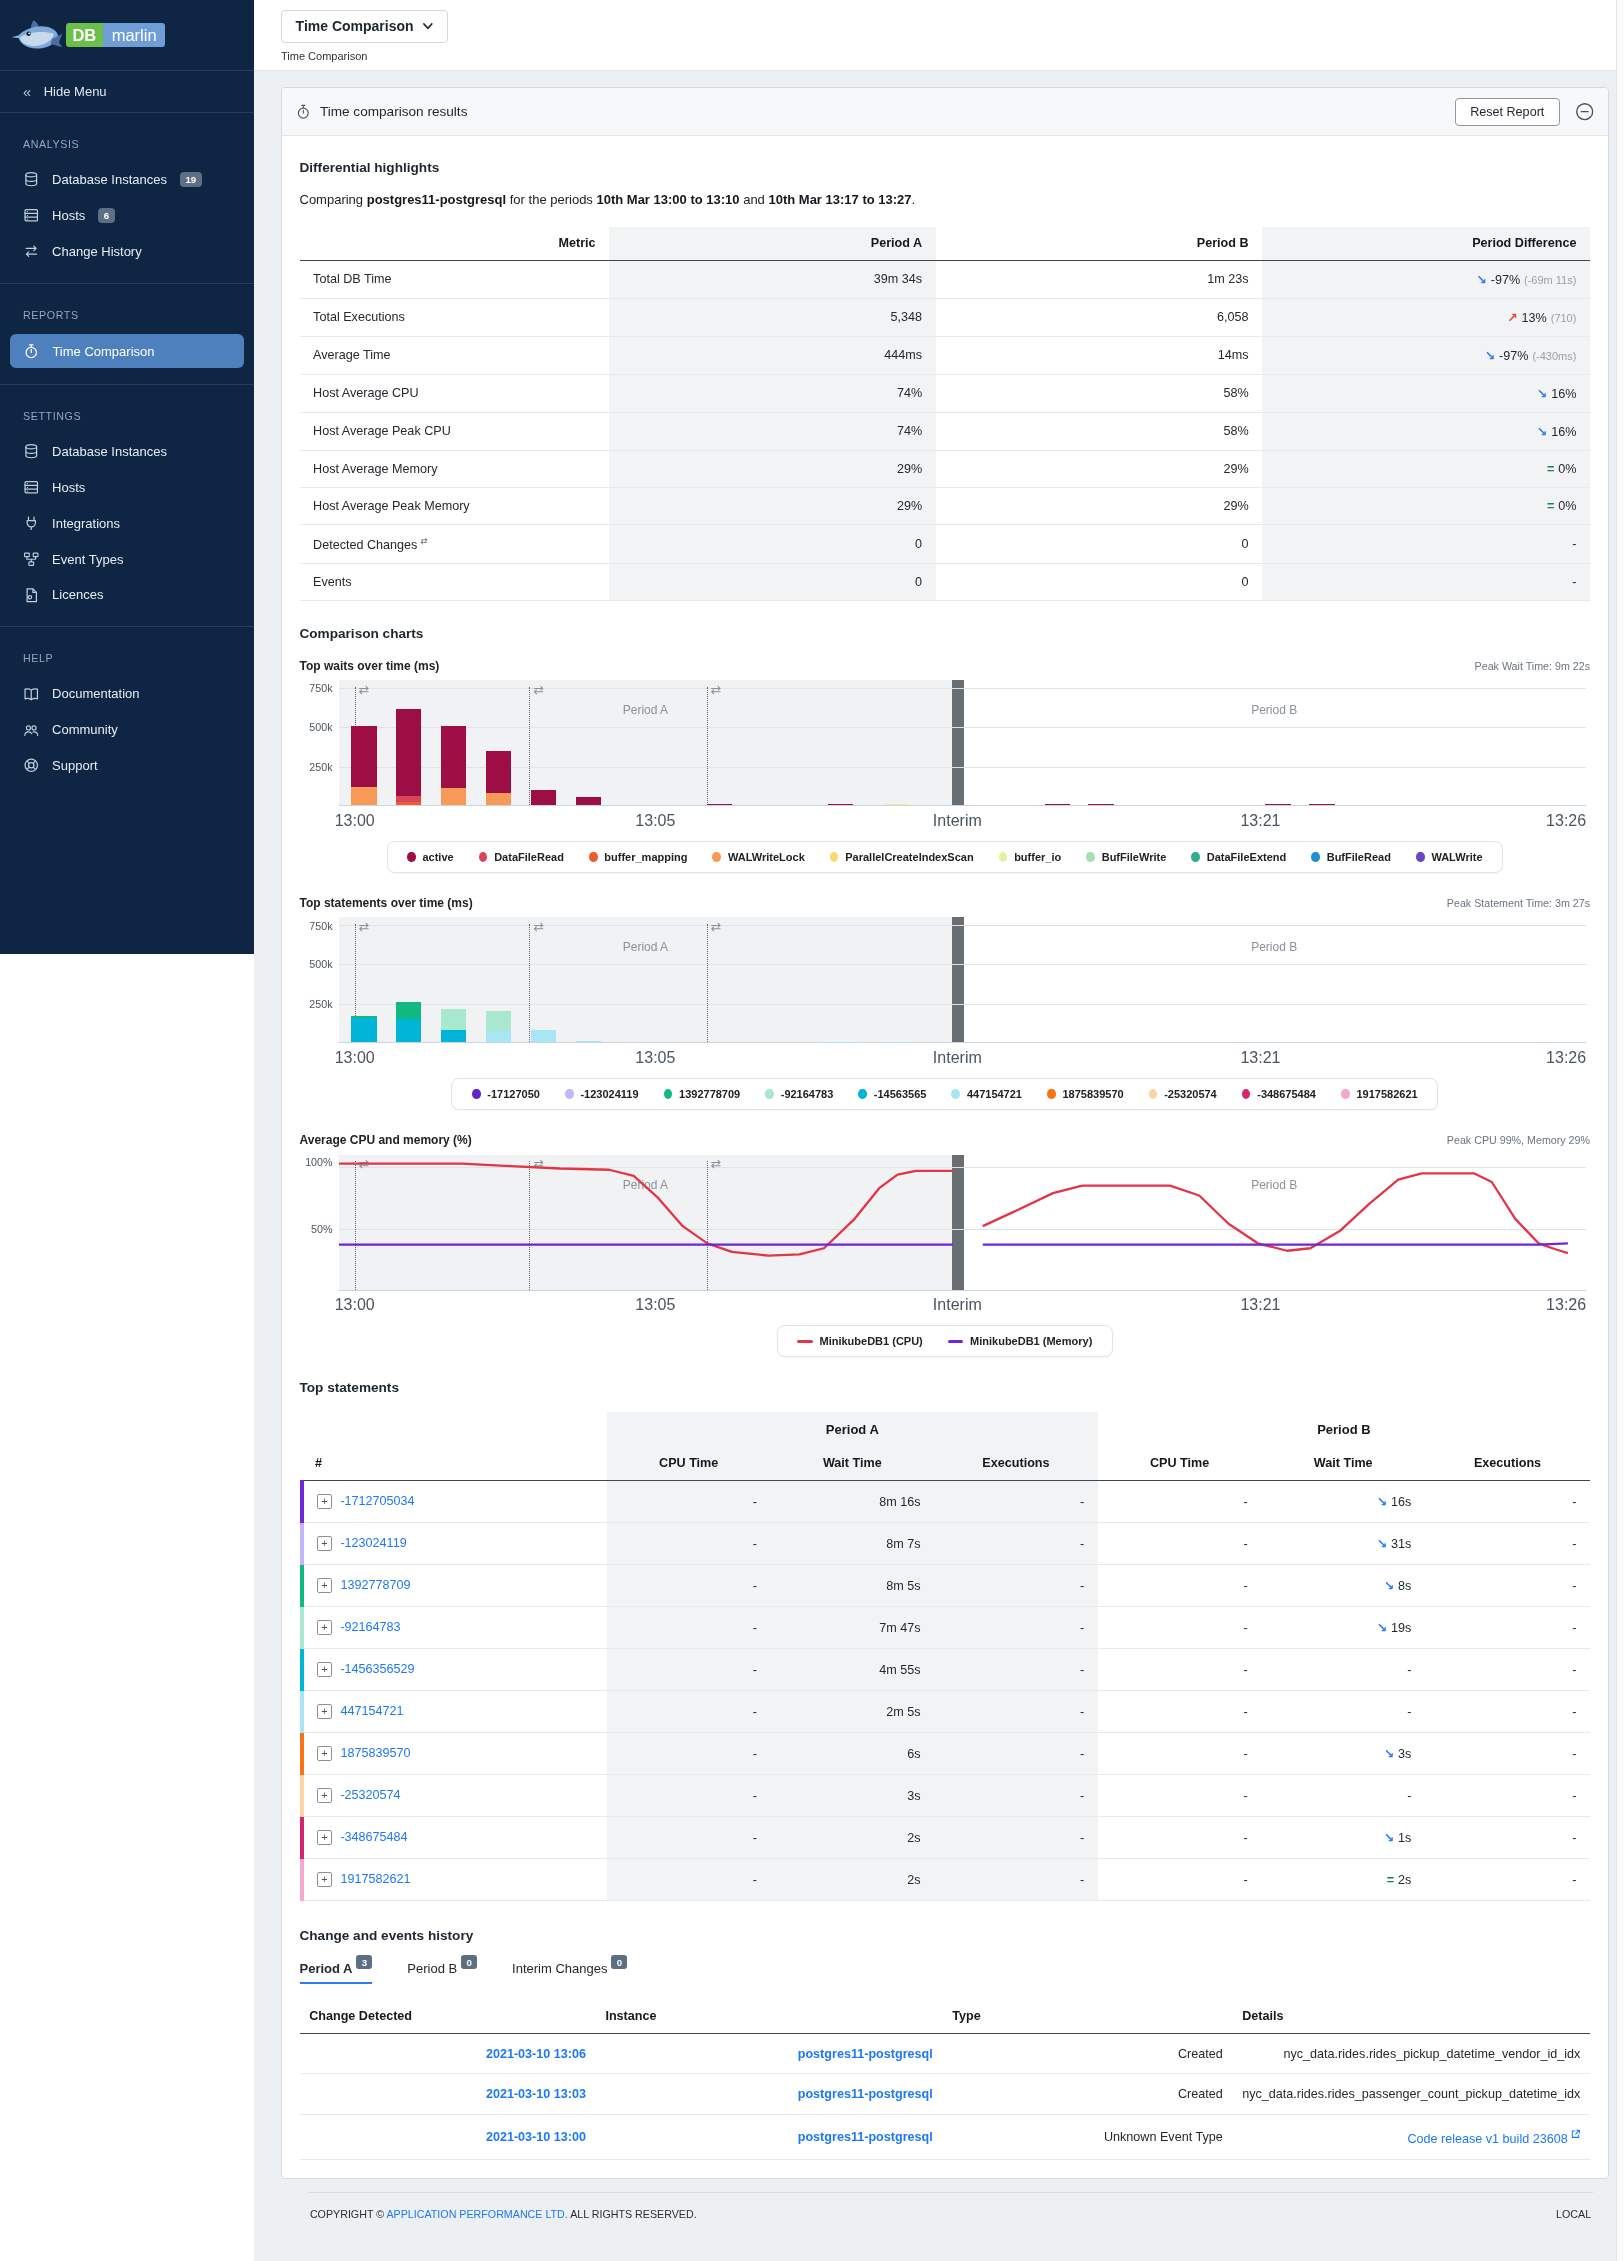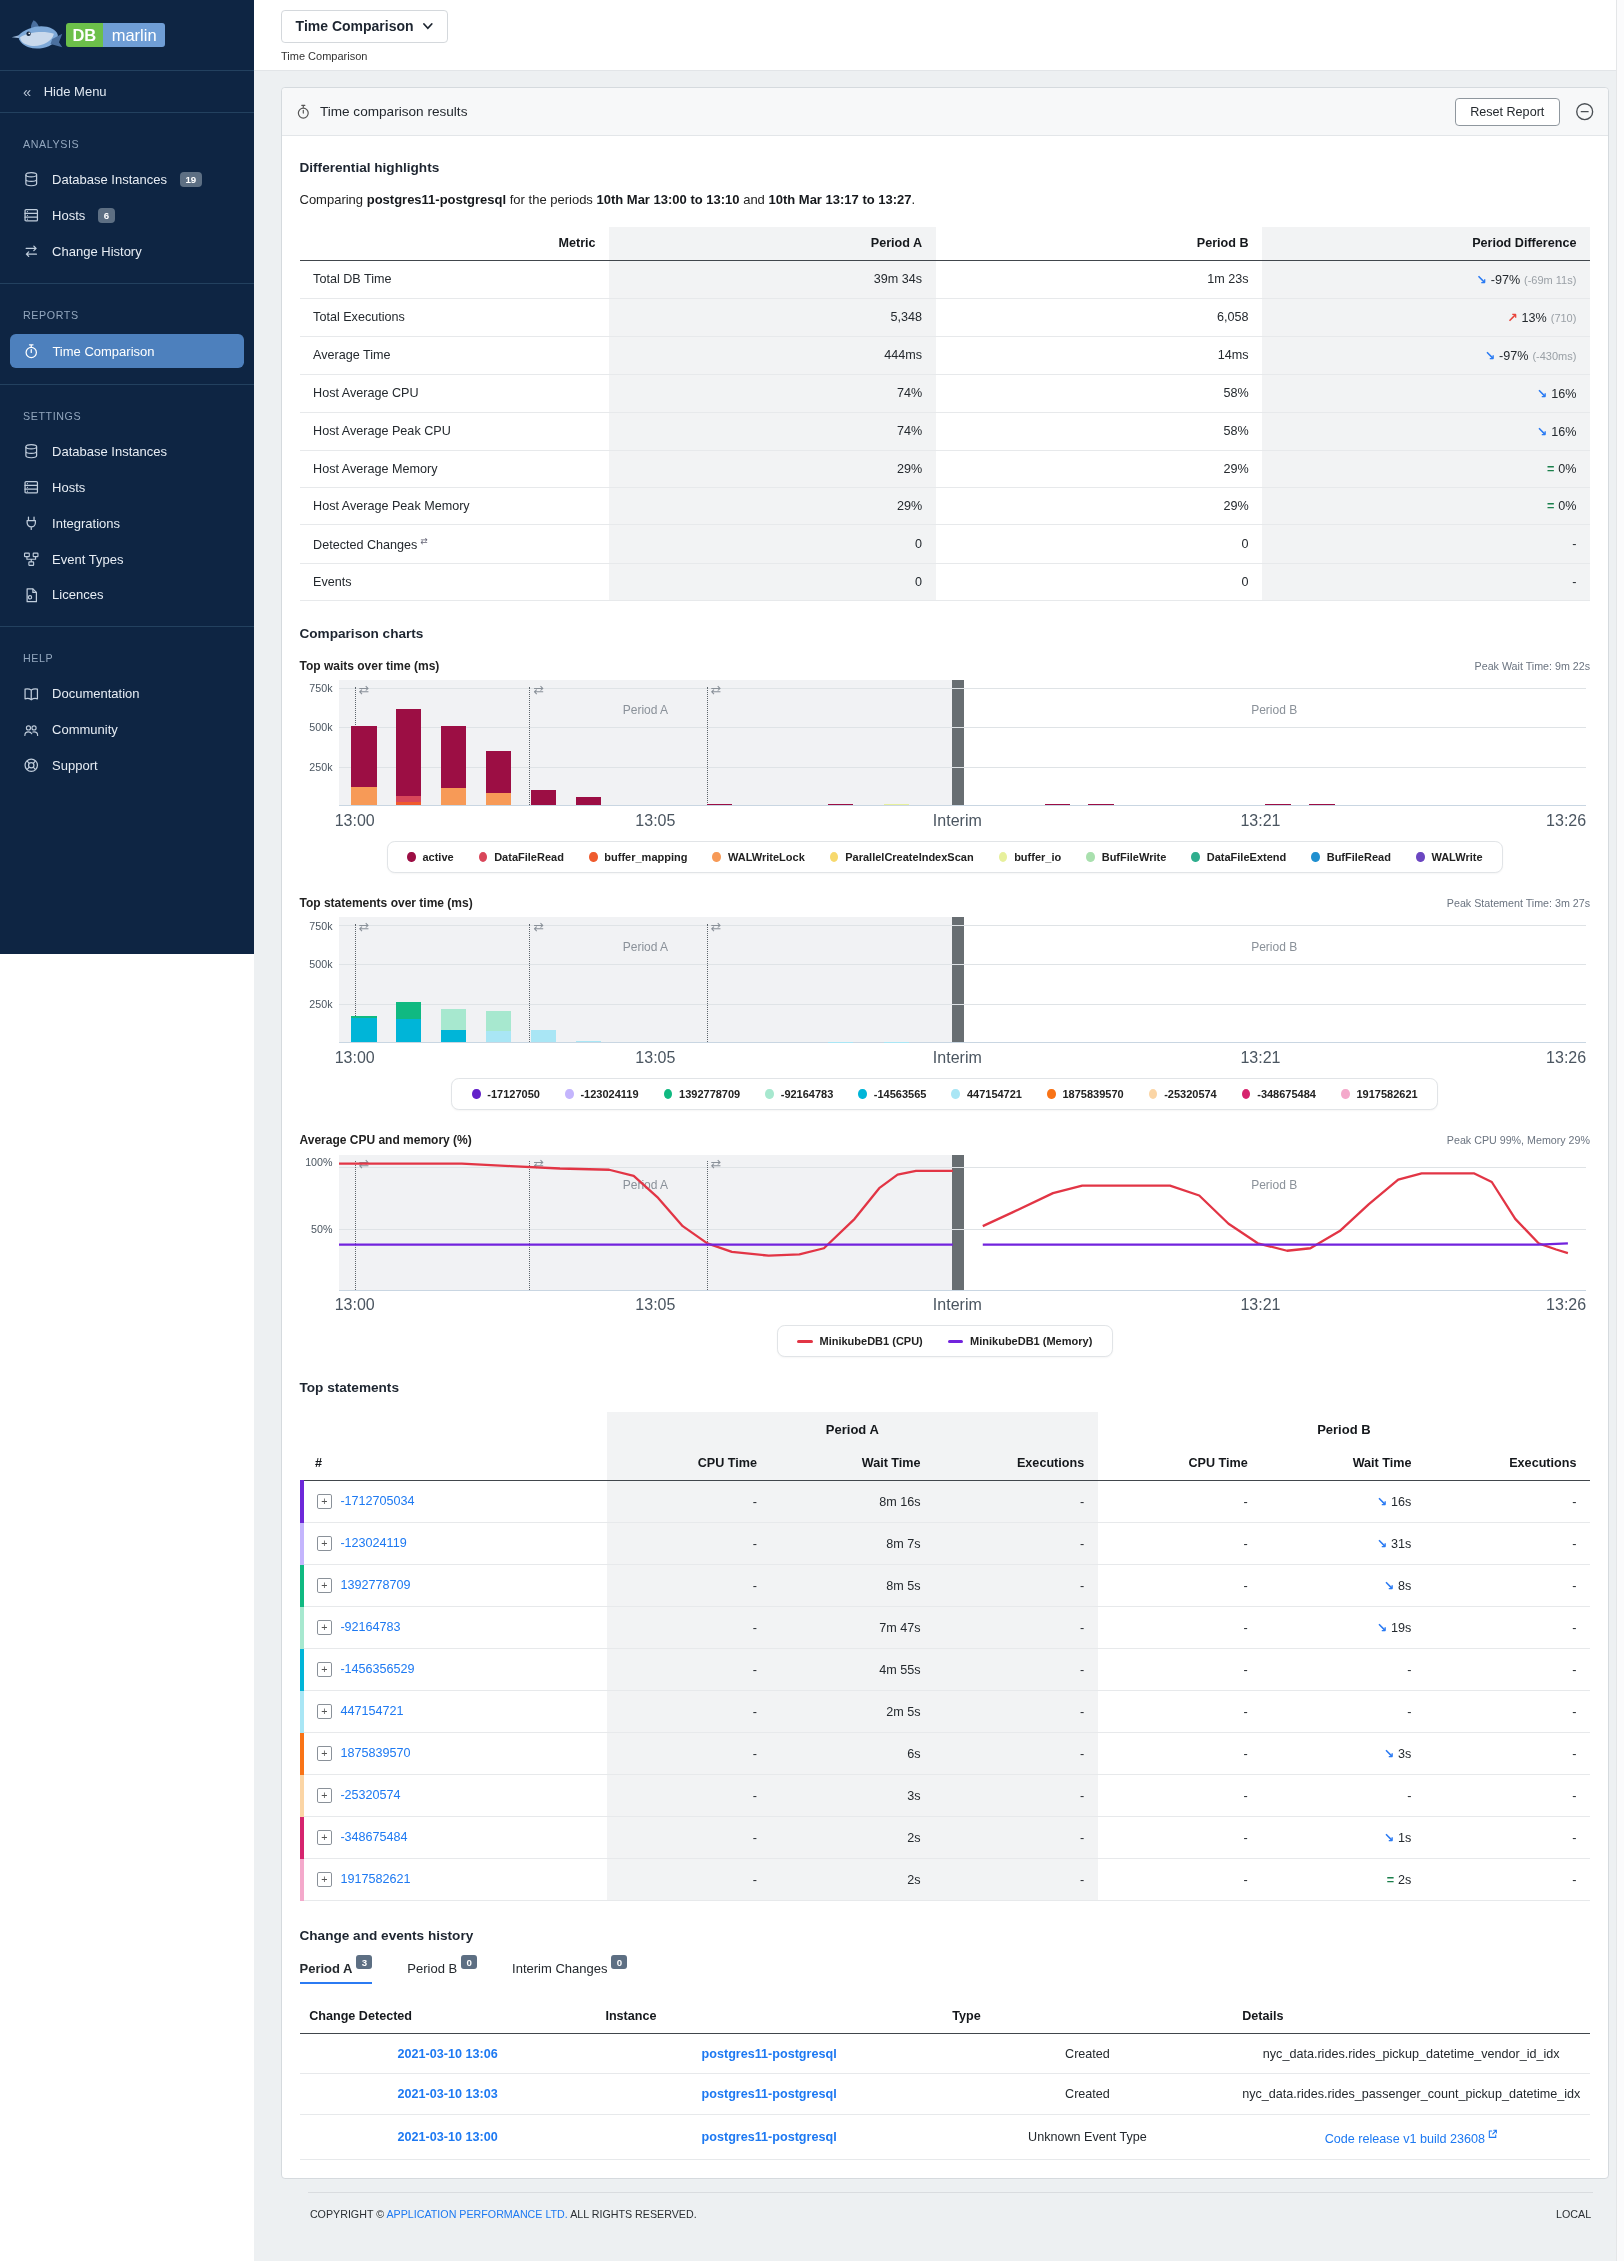--- a/index.html
+++ b/index.html
@@ -82,36 +82,36 @@
   .legend-box { display: inline-flex; align-items: center; gap: 25px; background: #fff; border: 1px solid #e1e4e7; border-radius: 7.8px; padding: 8.7px 19.4px; box-shadow: 0 1px 1.9px rgba(0,0,0,.04); }
   .legend-item { display: inline-flex; align-items: center; gap: 6.8px; font-size: 11px; font-weight: bold; color: #222; cursor: pointer; }
   .legend-dot { width: 8.7px; height: 10.7px; border-radius: 50%; }
   .legend-line { width: 15.5px; height: 2.9px; border-radius: 1.9px; }
   .chart-svg { position: absolute; left: 0; top: 0; width: 100%; height: 100%; }
 
   
   table.stmts { width: 100%; border-collapse: collapse; font-size: 12.6px; margin-bottom: 27px; }
   table.stmts td, table.stmts th { padding: 9.7px 13.6px; }
   .grp-head td { text-align: center; font-size: 13px; font-weight: bold; color: #15181c; padding: 8.7px 0; }
-  .cols-head th { font-weight: bold; color: #15181c; text-align: right; border-bottom: 1.9px solid #41464c; }
+  .cols-head th { font-weight: bold; color: #15181c; text-align: center; border-bottom: 1.9px solid #41464c; }
   .cols-head th:first-child { text-align: left; }
   table.stmts tbody td { text-align: right; border-bottom: 1px solid #e7e9eb; height: 42px; }
   table.stmts tbody td.idcell { text-align: left; }
   .expand-btn { display: inline-block; width: 14.6px; height: 14.6px; border: 1px solid #8a9199; border-radius: 1.9px; color: #555; font-size: 10.7px; line-height: 12.6px; text-align: center; margin-right: 8.7px; background: #fff; cursor: pointer; vertical-align: middle; }
   a.blue-link { color: #1d79f2; text-decoration: none; cursor: pointer; }
   a.blue-link.bold { font-weight: bold; }
 
   
   .tabs { display: flex; gap: 35px; margin: 3.9px 0 13.6px; }
   .tab { font-size: 13px; color: #24292e; padding-bottom: 6.8px; cursor: pointer; }
   .tab.active { font-weight: bold; border-bottom: 2.9px solid #2b7bf3; }
   .tab-badge { background: #5d6f83; color: #fff; font-size: 9.7px; font-weight: bold; border-radius: 2.9px; padding: 1.5px 5.3px; position: relative; top: -6.8px; margin-left: 3.9px; }
   table.hist { width: 100%; border-collapse: collapse; font-size: 12.6px; margin-bottom: 7.8px; }
   table.hist th { text-align: left; font-weight: bold; color: #15181c; padding: 10.7px 9.7px; border-bottom: 1.9px solid #41464c; }
-  table.hist td { text-align: center; padding: 12.6px 9.7px; border-bottom: 1px solid #e7e9eb; color: #24292e; }
+  table.hist td { text-align: right; padding: 12.6px 9.7px; border-bottom: 1px solid #e7e9eb; color: #24292e; }
   .ext-ico { display: inline-block; margin-left: 2.9px; vertical-align: super; }
 
   
   .footer { margin: 13.6px 15.5px 0 27px; border-top: 1px solid #d9dcdf; padding: 14.6px 1.9px 17.5px; display: flex; justify-content: space-between; font-size: 10.7px; color: #2b2f33; }
   .footer a { color: #1d79f2; text-decoration: none; }
 
   .scrolltrack { position: absolute; right: 0; top: 0; bottom: 0; width: 7.8px; border-left: 1px solid #e4e6e8; background: #fbfbfc; }
 </style>
 </head>
 <body>

